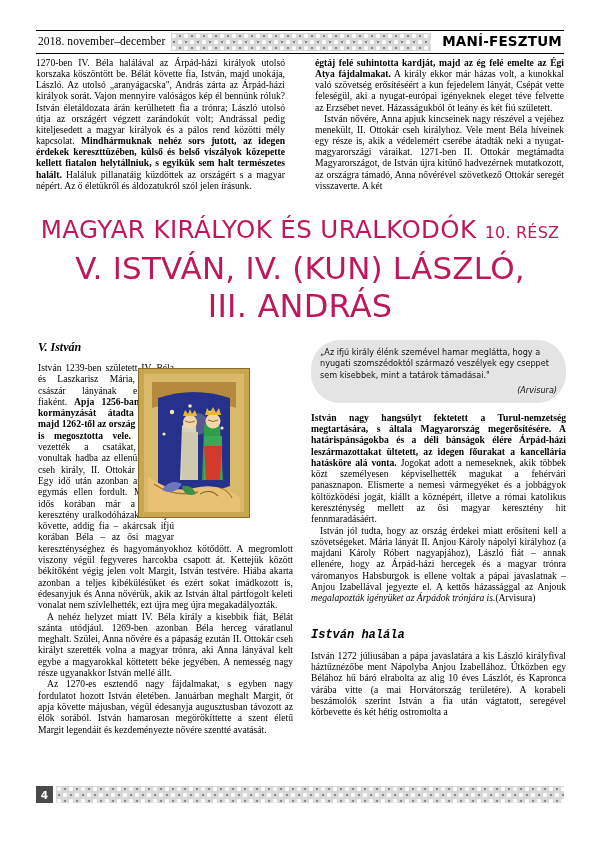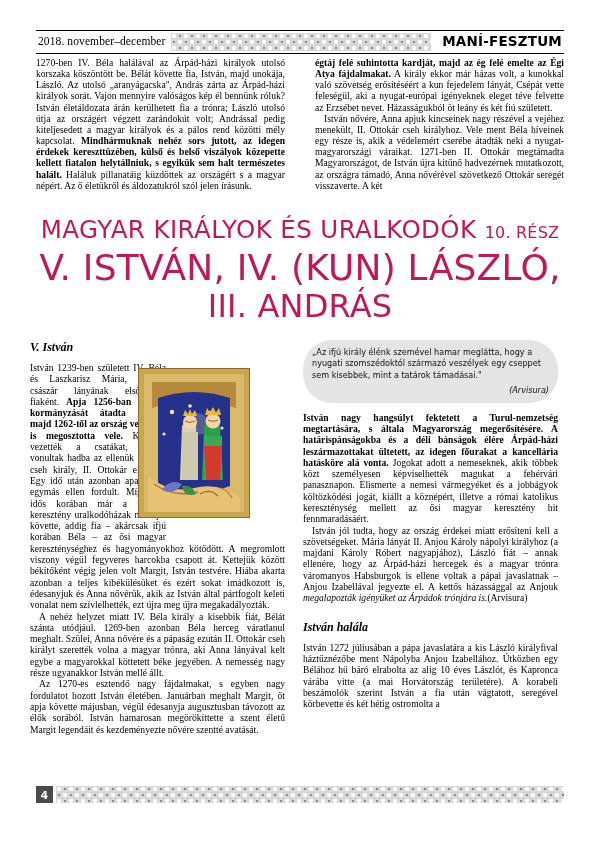--- a/index.html
+++ b/index.html
@@ -100,39 +100,39 @@
     letter-spacing: 0.4px;
     line-height: 30px;
     font-weight: 400;
     white-space: nowrap;
   }
   .headline .line1 .part {
     font-size: 16px;
     letter-spacing: 0.2px;
   }
   .headline .line2 {
-    font-size: 36px;
+    font-size: 31px;
     letter-spacing: 0.2px;
     line-height: 38px;
     font-weight: 400;
     margin-top: 1px;
     white-space: nowrap;
   }
   .headline .line3 {
     font-size: 32px;
     letter-spacing: 0.2px;
     line-height: 38px;
     font-weight: 400;
     white-space: nowrap;
   }
 
   
   .body-cols {
     position: absolute;
-    left: 30px;
+    left: 38px;
     top: 340px;
     width: 528px;
     height: 445px;
   }
   .col-left {
     position: absolute;
     left: 0; top: 0;
     width: 255px;
     font-size: 9.6px;
     line-height: 11.3px;
@@ -152,21 +152,21 @@
   .col-left p + p, .col-right p + p { text-indent: 9px; }
 
   .subhead {
     font-family: "Liberation Serif", serif;
     font-weight: bold;
     font-style: italic;
     font-size: 12px;
     line-height: 14px;
     margin: 0 0 8px 0;
   }
-  .subhead.spaced { margin-top: 16px; }
+  .subhead.spaced { margin-top: 24px; font-family: Liberation Mono, monospace; }
 
   
   .illum-wrap {
     position: absolute;
     left: 138px;
     top: 368px;
     width: 112px;
     height: 150px;
     z-index: 5;
     overflow: hidden;

